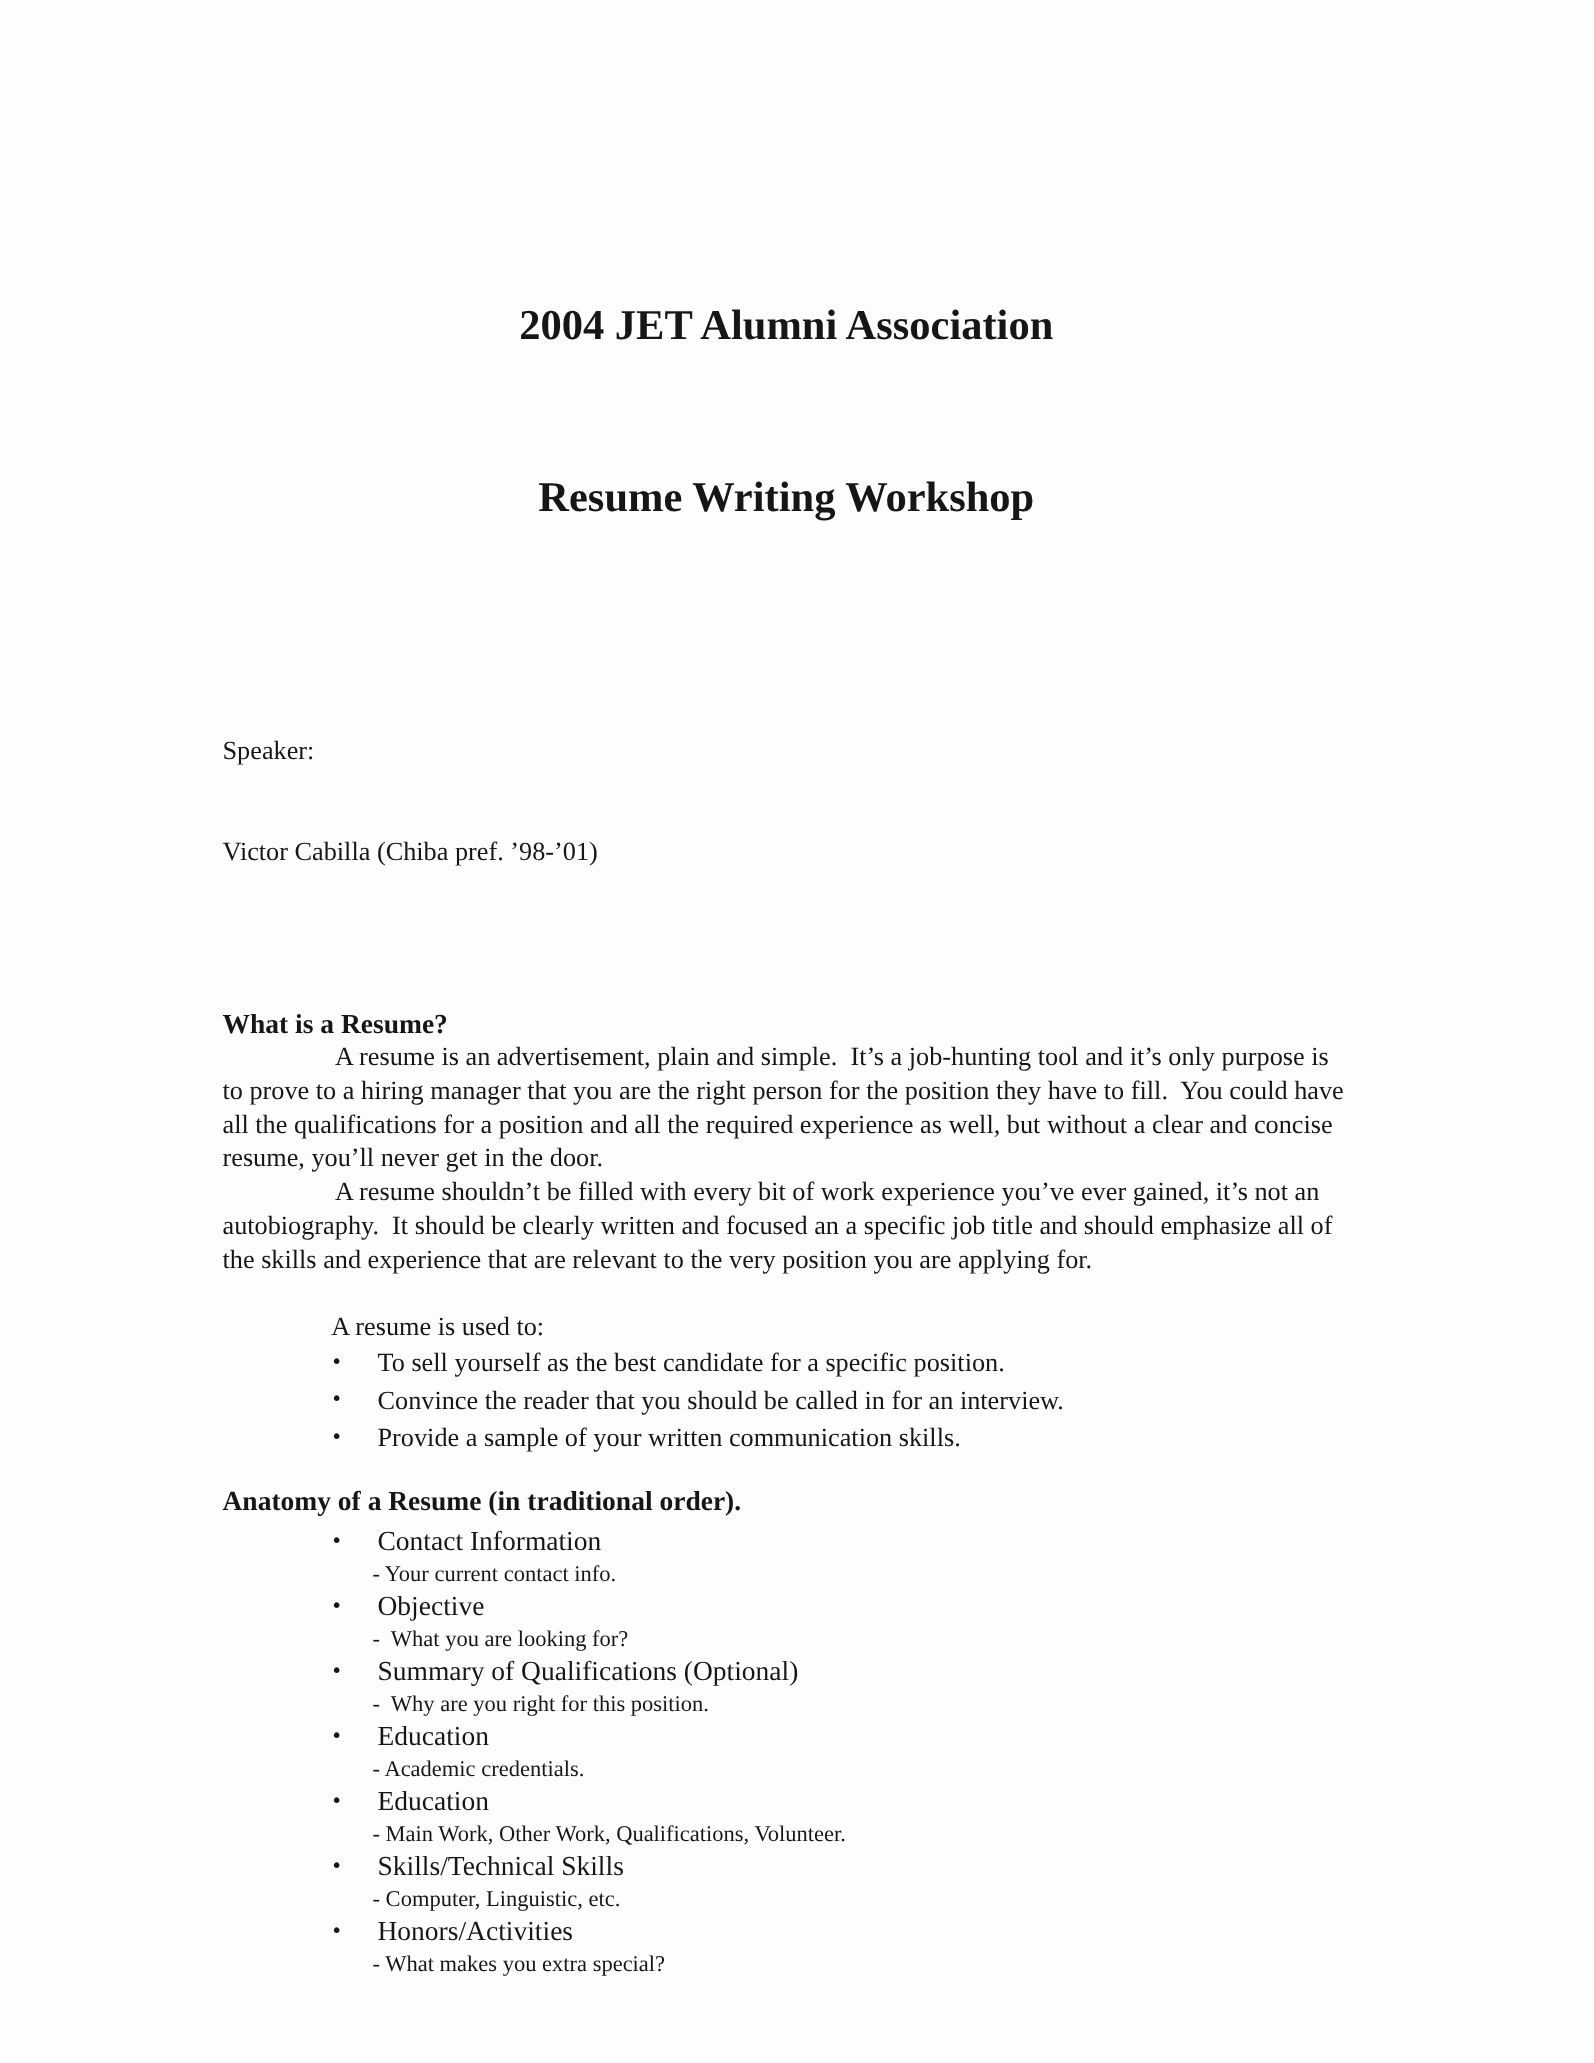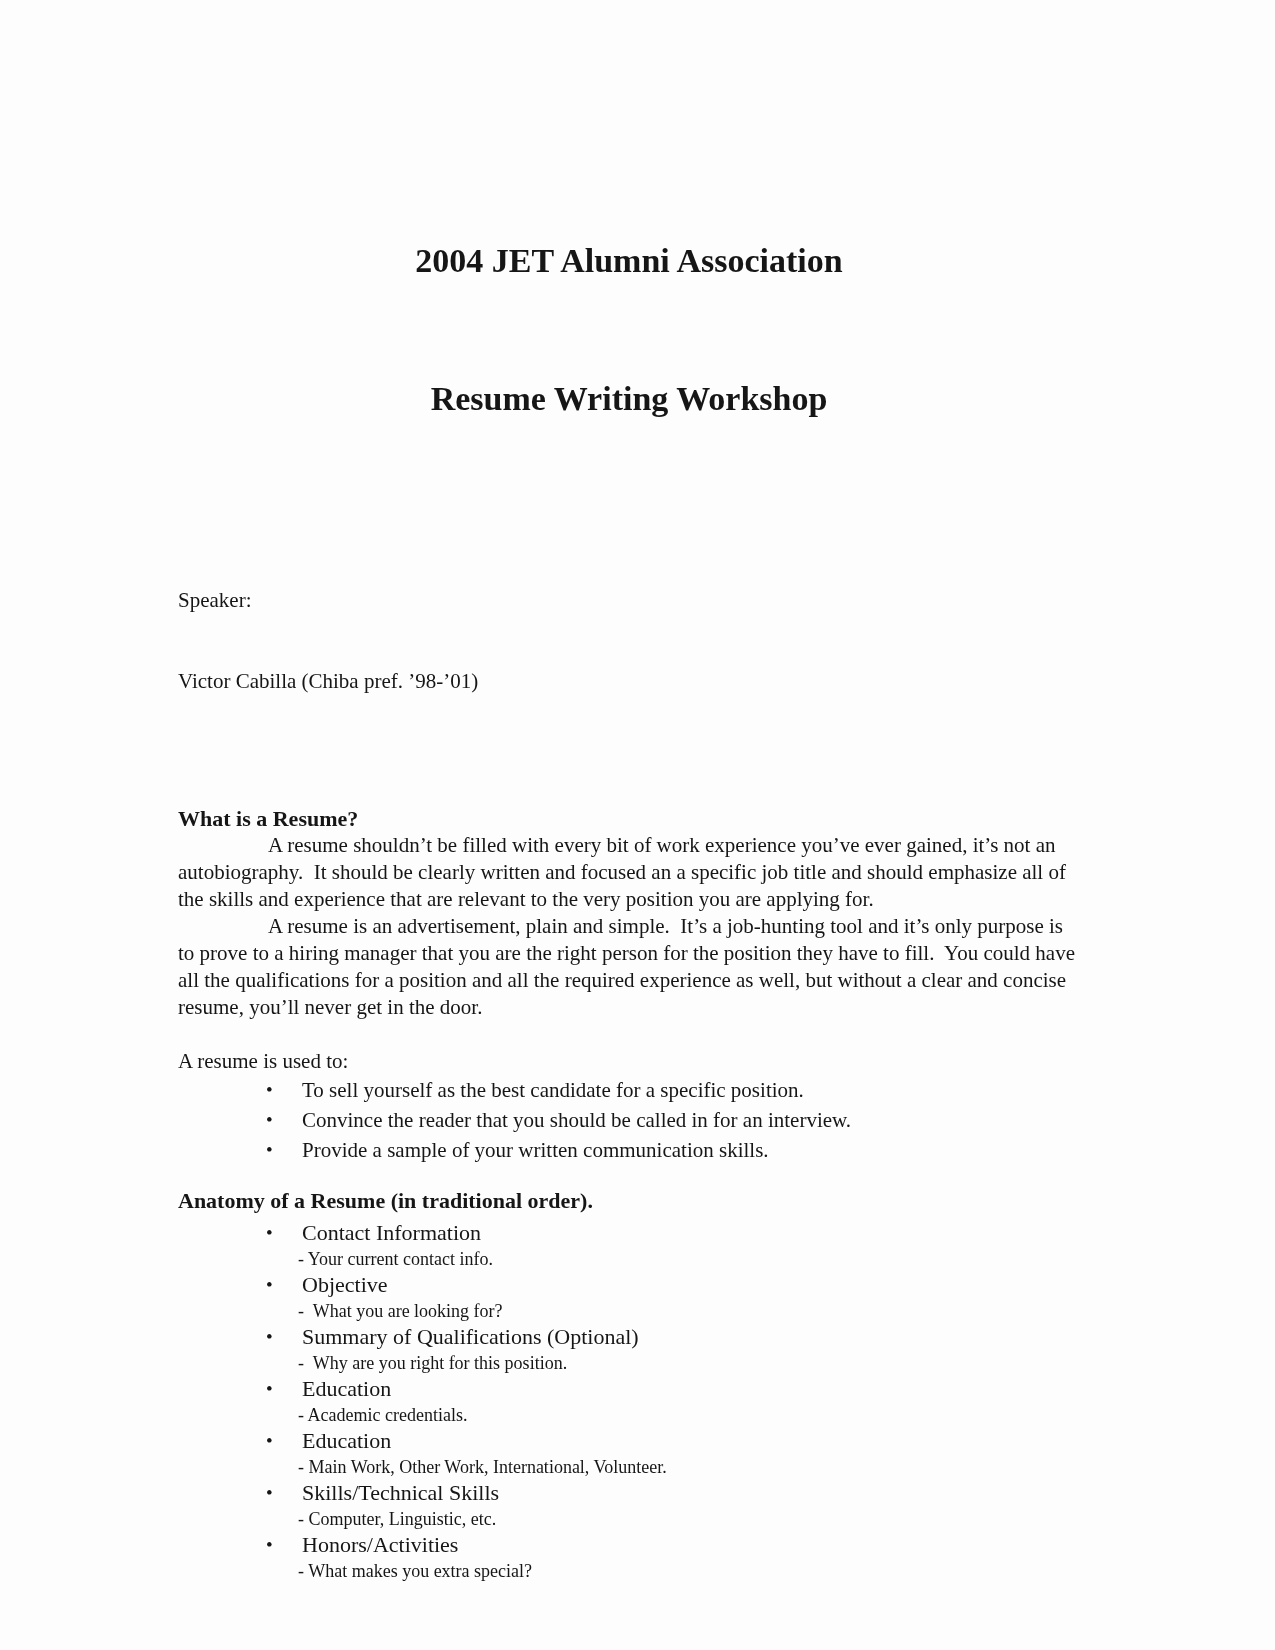--- a/index.html
+++ b/index.html
@@ -54,20 +54,21 @@
     line-height: 27px;
     text-indent: 90px;
     margin: 0;
     white-space: pre-wrap;
     text-align: left;
   }
 
   
   .list-intro {
     margin-top: 27px;
+    margin-left: 87px;
     font-size: 21px;
     line-height: 27px;
   }
 
   
   .blist { margin: 0; }
   .bli {
     display: flex;
     padding-left: 88px;
     font-size: 21px;
@@ -107,22 +108,22 @@
       <div>2004 JET Alumni Association</div>
       <div>Resume Writing Workshop</div>
     </div>
 
     <div class="speaker-block">
       <div>Speaker:</div>
       <div>Victor Cabilla (Chiba pref. ’98-’01)</div>
     </div>
 
     <h2 class="section-heading heading-what">What is a Resume?</h2>
+    <p class="para">A resume is an advertisement, plain and simple.  It’s a job-hunting tool and it’s only purpose is to prove to a hiring manager that you are the right person for the position they have to fill.  You could have all the qualifications for a position and all the required experience as well, but without a clear and concise resume, you’ll never get in the door.</p>
     <p class="para">A resume shouldn’t be filled with every bit of work experience you’ve ever gained, it’s not an autobiography.  It should be clearly written and focused an a specific job title and should emphasize all of the skills and experience that are relevant to the very position you are applying for.</p>
-    <p class="para">A resume is an advertisement, plain and simple.  It’s a job-hunting tool and it’s only purpose is to prove to a hiring manager that you are the right person for the position they have to fill.  You could have all the qualifications for a position and all the required experience as well, but without a clear and concise resume, you’ll never get in the door.</p>
 
     <div class="list-intro">A resume is used to:</div>
 
     <div class="blist">
       <div class="bli">
         <span class="dot">•</span>
         <span>To sell yourself as the best candidate for a specific position.</span>
       </div>
       <div class="bli">
         <span class="dot">•</span>
@@ -163,21 +164,21 @@
           <span class="dot">•</span>
           <span>Education</span>
         </div>
         <div class="aitem-note">- Academic credentials.</div>
       </div>
       <div>
         <div class="aitem-label">
           <span class="dot">•</span>
           <span>Education</span>
         </div>
-        <div class="aitem-note">- Main Work, Other Work, International, Volunteer.</div>
+        <div class="aitem-note">- Main Work, Other Work, Qualifications, Volunteer.</div>
       </div>
       <div>
         <div class="aitem-label">
           <span class="dot">•</span>
           <span>Skills/Technical Skills</span>
         </div>
         <div class="aitem-note">- Computer, Linguistic, etc.</div>
       </div>
       <div>
         <div class="aitem-label">

